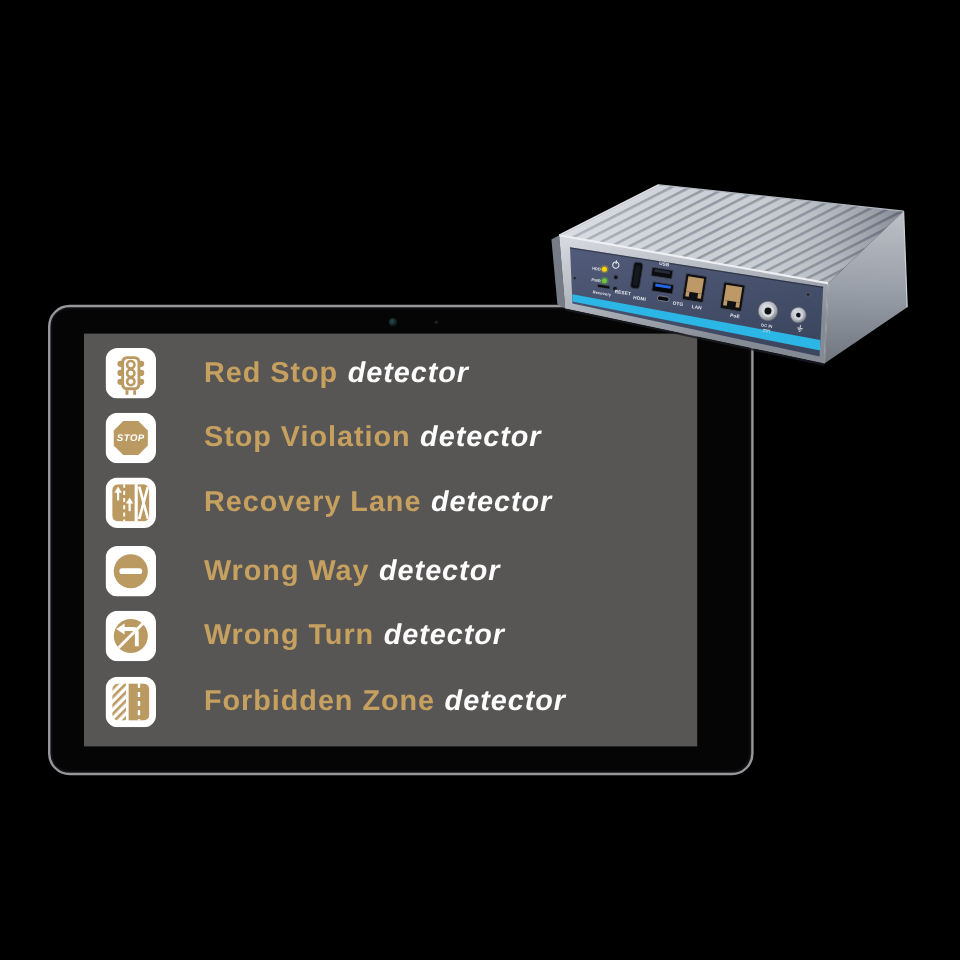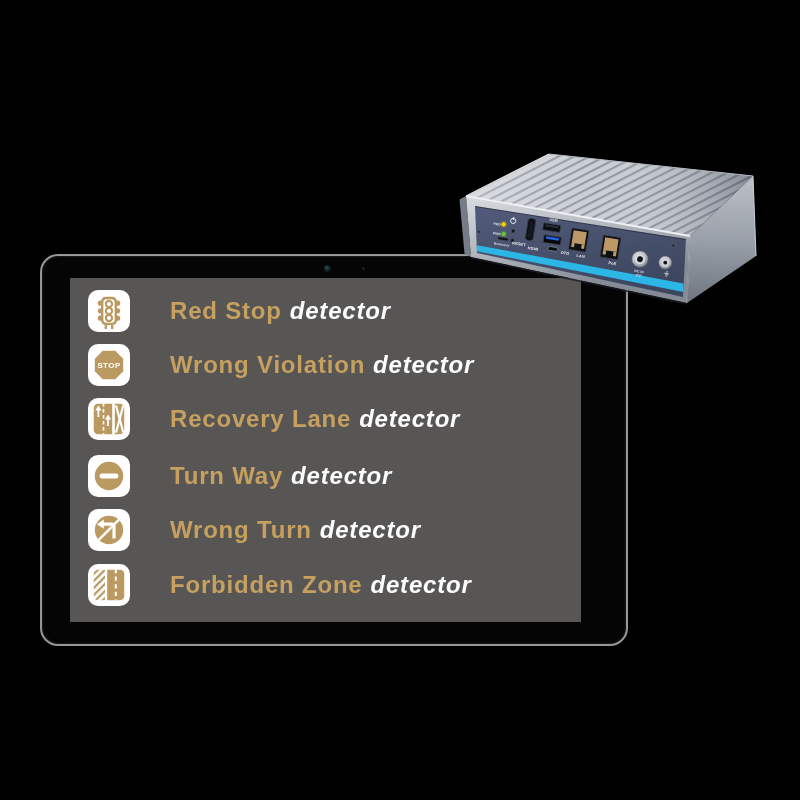--- a/index.html
+++ b/index.html
@@ -9,21 +9,21 @@
   
   .tablet{position:absolute;left:40px;top:254px;width:588px;height:392px;
           background:#050505;border:2.5px solid #97979b;border-radius:18px;
           box-shadow:inset 0 0 3px rgba(255,255,255,.18);box-sizing:border-box;}
   .camera{position:absolute;left:282px;top:9px;width:7px;height:7px;border-radius:50%;
           background:radial-gradient(circle at 40% 40%,#2a4b52,#0a1214 70%);}
   .mic{position:absolute;left:320px;top:11px;width:3px;height:3px;border-radius:50%;background:#1e1e20;}
   .screen{position:absolute;left:28px;top:22px;width:511px;height:344px;
           background:var(--screen-bg,#585555);}
   .row{position:absolute;left:18px;height:42px;display:flex;align-items:center;}
-  .tile{width:42px;height:42px;flex:0 0 42px;}
+  .tile{width:42px;height:42px;flex:0 0 42px;font-style:italic;}
   .tile svg{display:block;width:42px;height:42px;}
   .txt{margin-left:40px;font-weight:700;font-size:24px;letter-spacing:.8px;
        color:#fcfcfc;white-space:nowrap;}
   .hl{color:var(--gold-text,#c5a05f);}
   .rest{margin-left:8px;font-style:italic;}
 
   
   .device{position:absolute;left:440px;top:140px;width:340px;height:185px;}
 
   svg text{font-family:"Liberation Sans",sans-serif;font-weight:700;}
@@ -72,21 +72,21 @@
 
       <div class="row" style="top:66px">
         <div class="tile">
           <svg viewBox="0 0 42 42">
             <rect width="42" height="42" rx="10" class="wf"></rect>
             <polygon class="gf" points="14.7,6.8 27.3,6.8 35.2,14.7 35.2,27.3 27.3,35.2 14.7,35.2 6.8,27.3 6.8,14.7"></polygon>
             <text x="21" y="23.9" text-anchor="middle" class="stoptxt">STOP</text>
           </svg>
         </div>
         <div class="txt">
-          <span class="hl">Wrong Violation</span><span class="rest">detector</span>
+          <span class="hl">Stop Violation</span><span class="rest">detector</span>
         </div>
       </div>
 
       <div class="row" style="top:120px">
         <div class="tile">
           <svg viewBox="0 0 42 42">
             <rect width="42" height="42" rx="10" class="wf"></rect>
             <clipPath id="c3">
                 <rect x="5.5" y="5.5" width="31" height="31" rx="5"></rect>
               </clipPath>
@@ -110,21 +110,21 @@
 
       <div class="row" style="top:177px">
         <div class="tile">
           <svg viewBox="0 0 42 42">
             <rect width="42" height="42" rx="10" class="wf"></rect>
             <circle cx="21" cy="21" r="14.2" class="gf"></circle>
             <rect x="11.5" y="18.6" width="19" height="4.8" rx="2.4" class="wf"></rect>
           </svg>
         </div>
         <div class="txt">
-          <span class="hl">Turn Way</span><span class="rest">detector</span>
+          <span class="hl">Wrong Way</span><span class="rest">detector</span>
         </div>
       </div>
 
       <div class="row" style="top:286px">
         <div class="tile">
           <svg viewBox="0 0 42 42">
             <rect width="42" height="42" rx="10" class="wf"></rect>
             <clipPath id="c6">
                 <rect x="5.5" y="5.5" width="31" height="31" rx="5"></rect>
               </clipPath>

